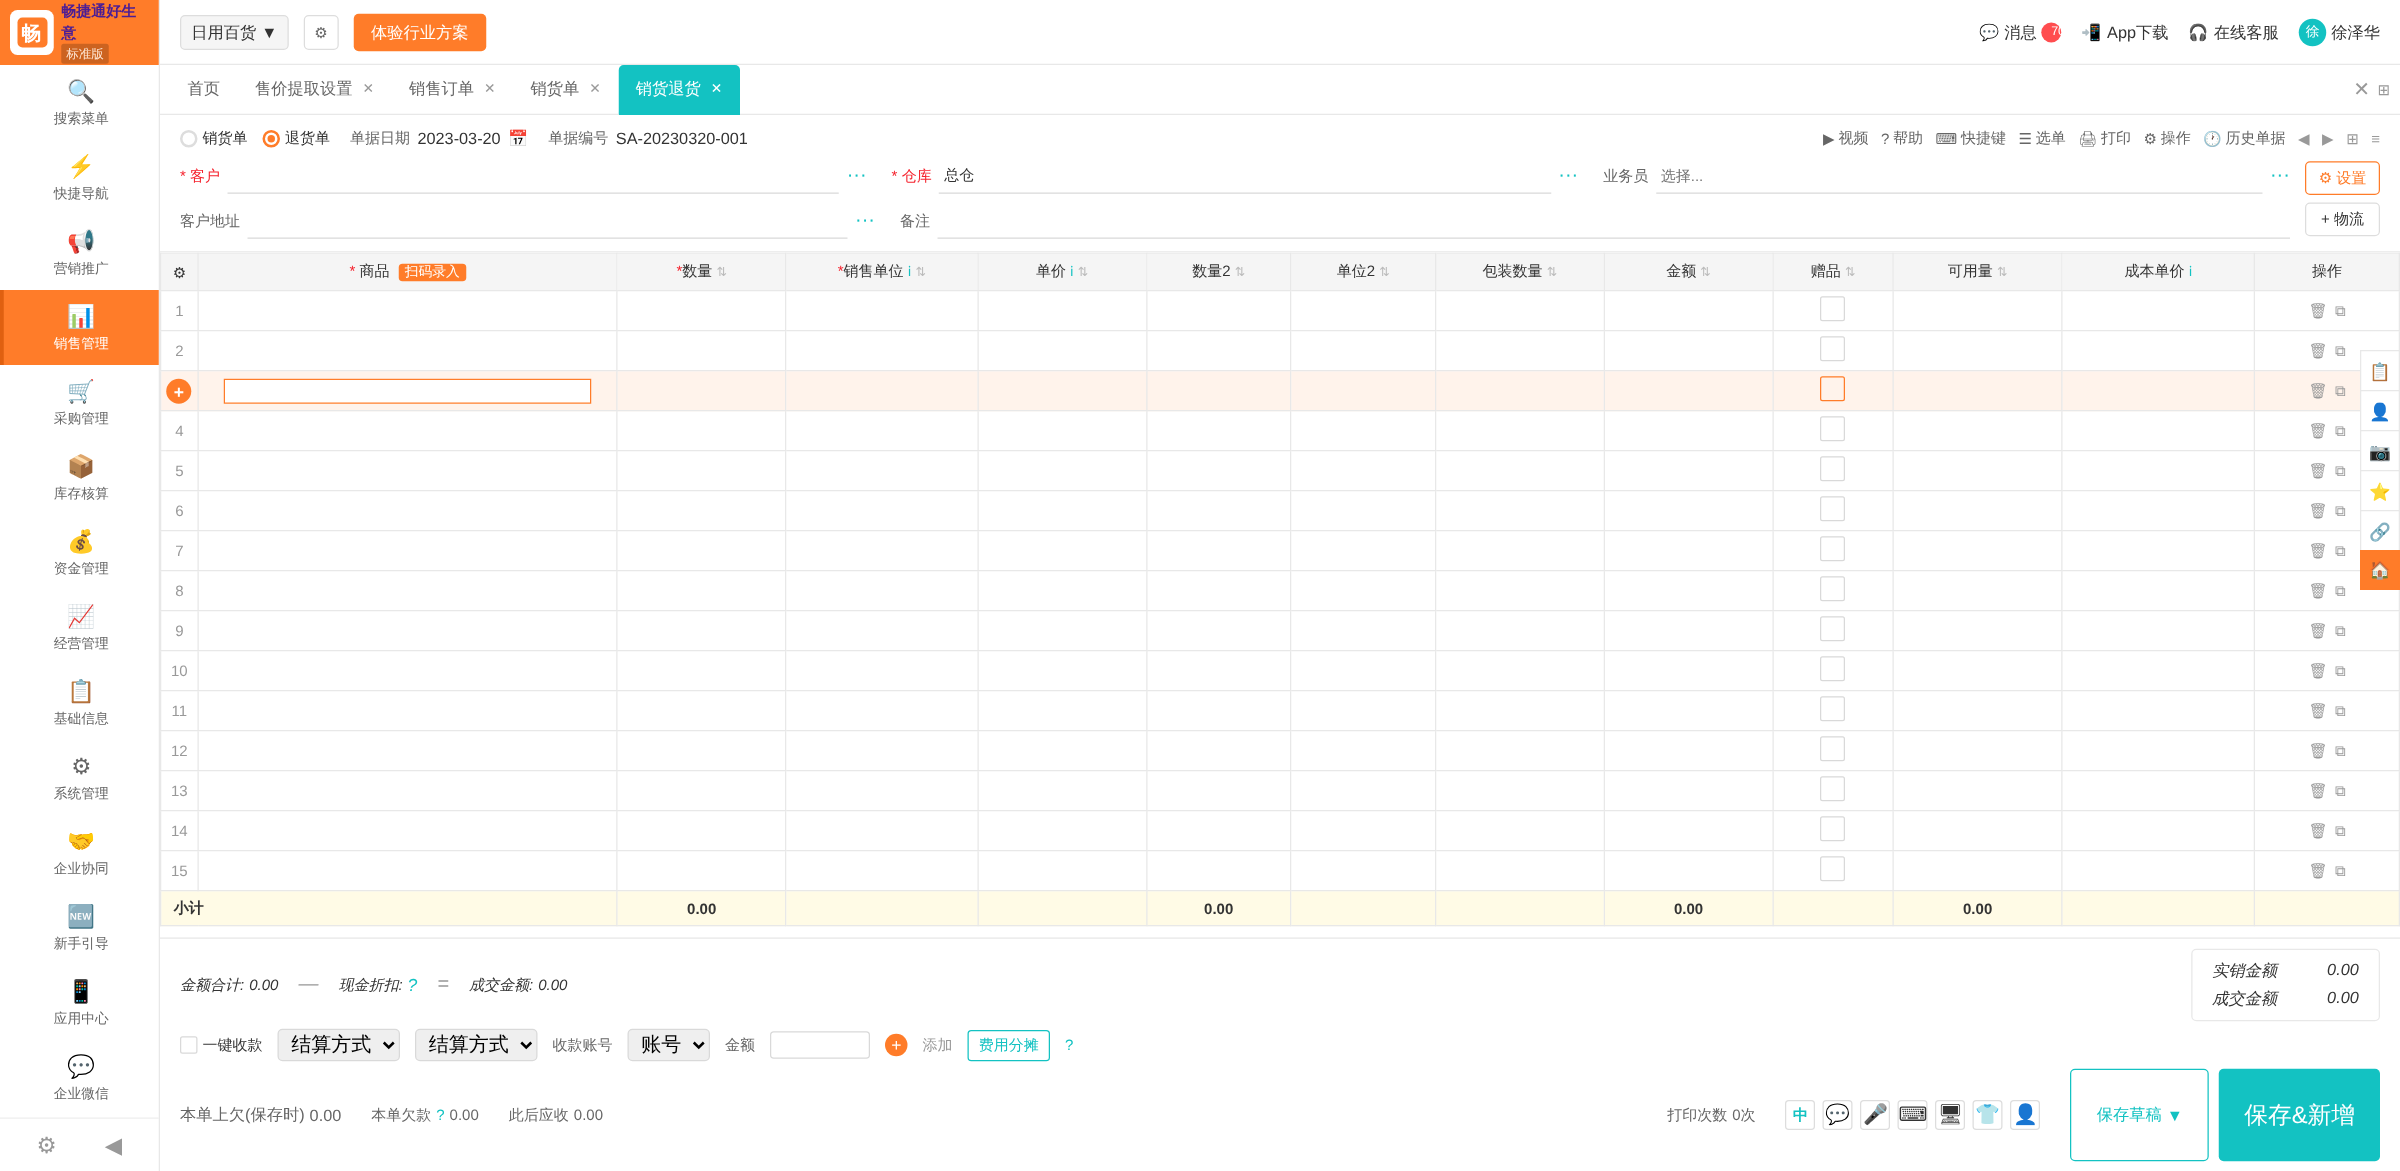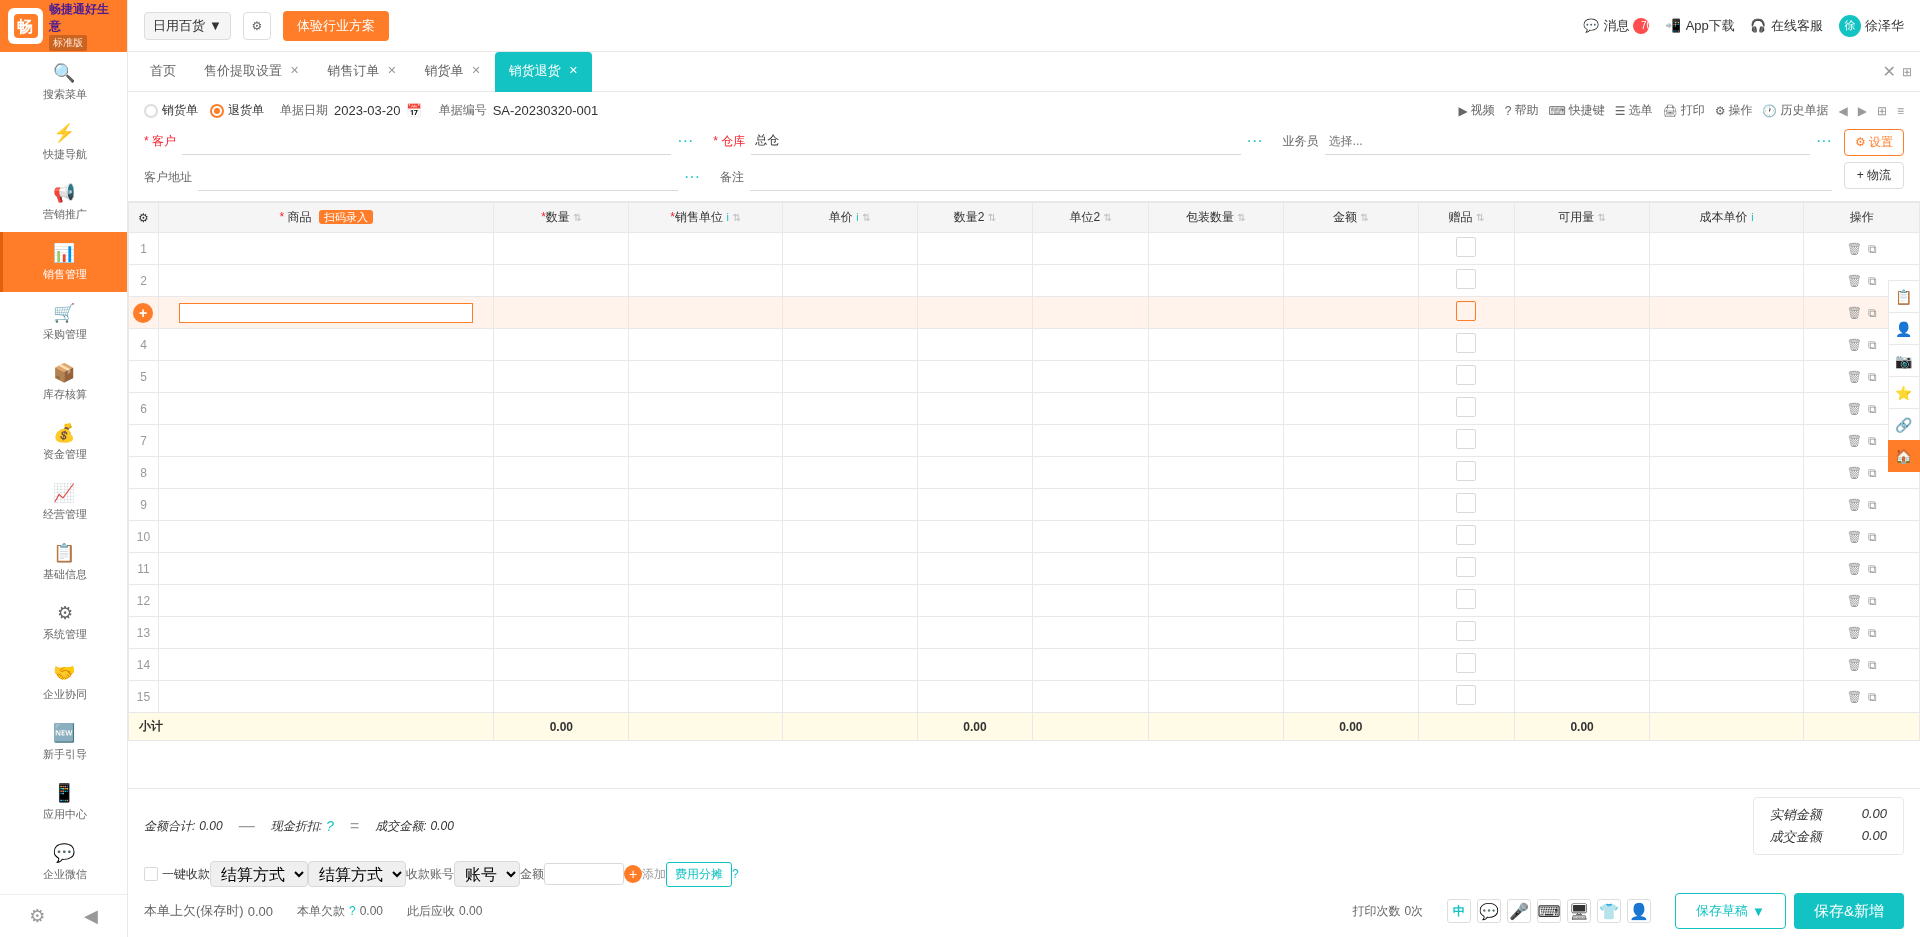--- a/index.html
+++ b/index.html
@@ -81,21 +81,21 @@
     .subtotal-row td { background: #fffbe6; font-weight: bold; }
 
     
     .bottom-bar { background: #fff; border-top: 1px solid #e8e8e8; padding: 8px 16px; flex-shrink: 0; }
     .checkbox-label { display: flex; align-items: center; gap: 4px; cursor: pointer; }
     .small-checkbox { width: 14px; height: 14px; border: 1px solid #d9d9d9; border-radius: 2px; display: inline-block; }
     .payment-select { border: 1px solid #d9d9d9; border-radius: 4px; padding: 3px 6px; font-size: 16px; height: 26px; }
     .add-btn-small { background: #ff7c29; color: #fff; border: none; border-radius: 50%; width: 18px; height: 18px; cursor: pointer; font-size: 14px; display: flex; align-items: center; justify-content: center; }
     .expense-btn { background: #fff; border: 1px solid #13c2c2; color: #13c2c2; border-radius: 3px; padding: 3px 8px; cursor: pointer; font-size: 12px; }
     .save-draft-btn { background: #fff; border: 1px solid #13c2c2; color: #13c2c2; border-radius: 4px; padding: 8px 20px; cursor: pointer; font-size: 13px; display: flex; align-items: center; gap: 4px; }
-    .save-new-btn { background: #13c2c2; color: #fff; border: none; border-radius: 4px; padding: 8px 20px; cursor: pointer; font-size: 15px; }
+    .save-new-btn { background: #13c2c2; color: #fff; border: none; border-radius: 4px; padding: 24px 20px; cursor: pointer; font-size: 19px; }
 
     .col-settings { width: 30px; }
     .col-product { min-width: 120px; }
     .col-qty { min-width: 70px; }
     .col-unit { min-width: 70px; }
     .col-price { min-width: 70px; }
     .col-qty2 { min-width: 60px; }
     .col-unit2 { min-width: 60px; }
     .col-pkg { min-width: 70px; }
     .col-amount { min-width: 70px; }
@@ -727,21 +727,21 @@
           <div style="display:flex;justify-content:space-between;gap:40px;margin-bottom:4px;">
             <span>实销金额</span>
             <span>0.00</span>
           </div>
           <div style="display:flex;justify-content:space-between;gap:40px;">
             <span>成交金额</span>
             <span>0.00</span>
           </div>
         </div>
       </div>
-      <div style="display:flex;align-items:center;margin-bottom:6px;">
+      <div style="display:flex;align-items:center;gap:12px;margin-bottom:6px;">
         <label class="checkbox-label">
           <span class="small-checkbox"></span>
           <span>一键收款</span>
         </label>
         <select class="payment-select">
           <option>结算方式</option>
         </select>
         <select class="payment-select">
           <option>结算方式</option>
         </select>

